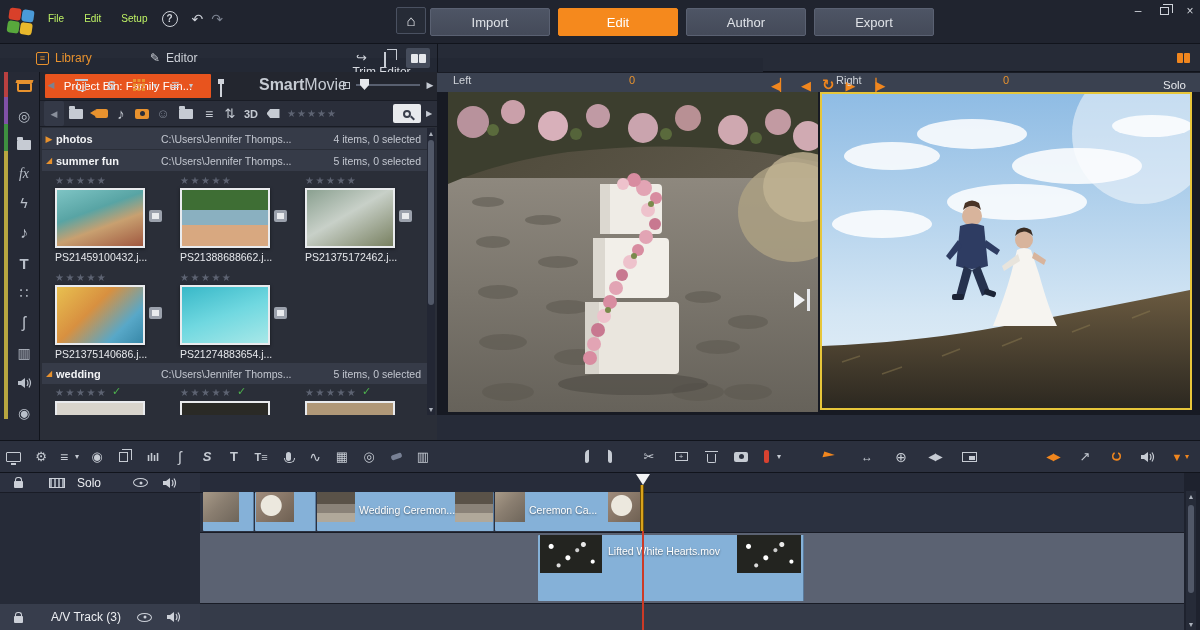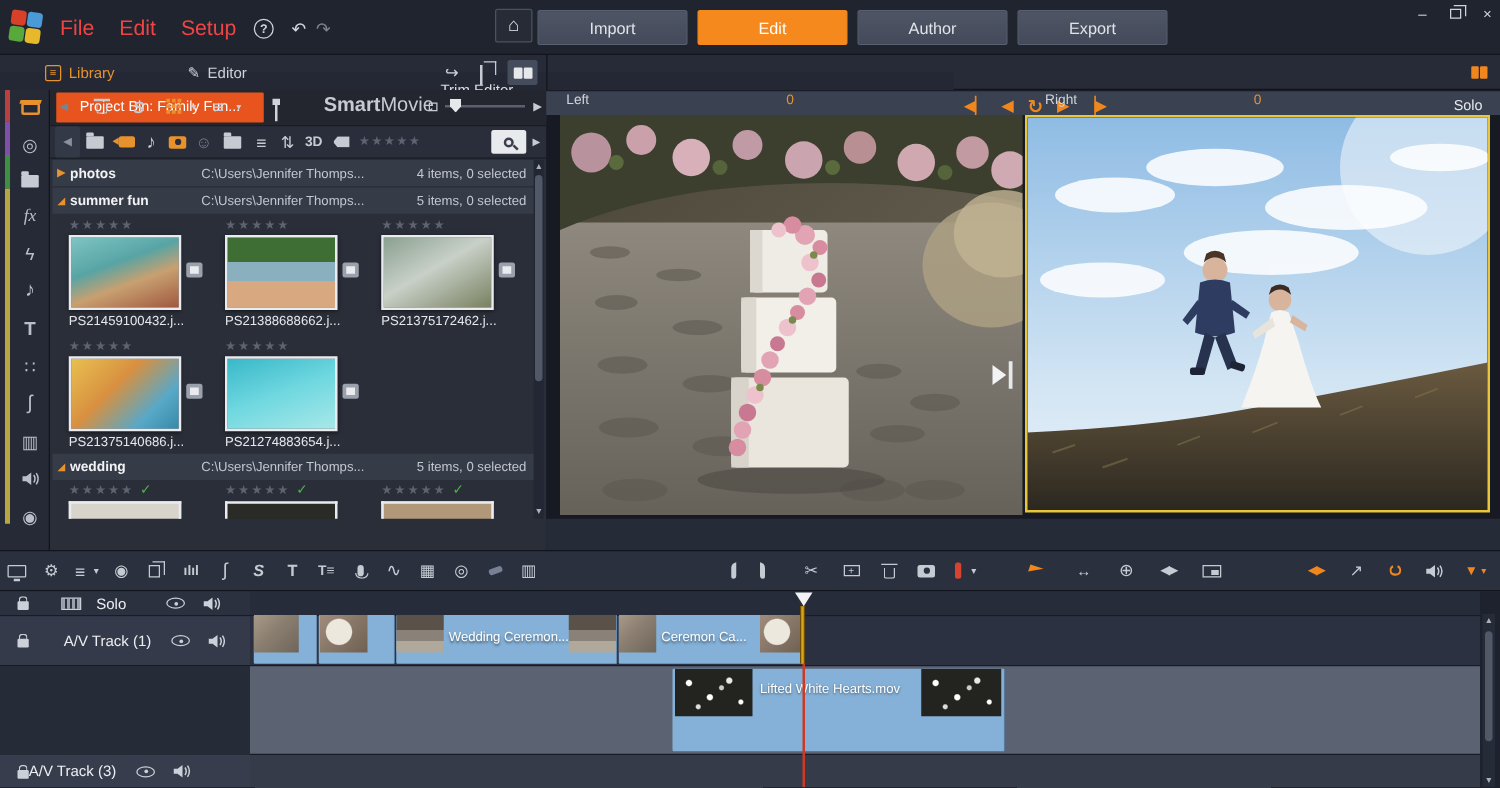--- a/index.html
+++ b/index.html
@@ -4,21 +4,21 @@
 <style>
   *{margin:0;padding:0;box-sizing:border-box}
   html,body{width:1200px;height:630px;overflow:hidden}
   body{font-family:"Liberation Sans","DejaVu Sans",sans-serif;background:#1b1e28;color:#dfe2e8;font-size:12px;position:relative}
   .r{position:absolute}
   .row{display:flex;align-items:center}
   
   #topbar{left:0;top:0;width:1200px;height:44px;background:#20242f;border-bottom:1px solid #11141c}
   #logo{left:8px;top:9px;width:26px;height:26px;display:grid;grid-template-columns:12px 12px;grid-template-rows:12px 12px;gap:1px;transform:rotate(8deg)}
   #logo i{border-radius:3px}
-  .menu{color:#ef4444;font-size:17px;padding:4px 6px;cursor:default}
+  .menu{color:#bef264;font-size:10px;padding:4px 6px;cursor:default}
   #menus{left:42px;top:9px;gap:8px}
   .mico{color:#cfd3da;font-size:14px}
   #helpico{width:16px;height:16px;border:1.5px solid #cfd3da;border-radius:50%;font-size:10px;display:flex;align-items:center;justify-content:center;color:#cfd3da;font-weight:bold}
   #homebtn{left:396px;top:7px;width:30px;height:27px;background:#262b36;border:1px solid #4a5161;border-radius:2px;display:flex;align-items:center;justify-content:center;color:#e6e8ec;font-size:15px}
   .modebtn{top:8px;width:120px;height:28px;background:linear-gradient(#4e5565,#444a59);border:1px solid #5a6172;border-radius:2px;color:#e0e3e8;font-size:13px;display:flex;align-items:center;justify-content:center}
   .modebtn.active{background:#f5891d;border-color:#f5891d;color:#fff}
   .winc{top:3px;width:20px;height:16px;color:#cfd3da;font-size:12px;display:flex;align-items:center;justify-content:center}
   .rest{width:9px;height:8px;border:1.2px solid #cfd3da;position:relative;background:#20242f}
   .rest::before{content:"";position:absolute;top:-4px;left:2px;width:9px;height:8px;border:1.2px solid #cfd3da;border-left:none;border-bottom:none}
   
@@ -588,38 +588,29 @@
   <div class="thdr" style="top:0;height:20px;background:#2c3140">
     <span style="margin-left:14px" class="lck"></span>
     <span class="film" style="margin-left:26px"></span>
     <span class="tname" style="margin-left:12px">Solo</span>
     <span class="eye" style="margin-left:32px"></span>
     <svg width="15" height="12" viewBox="0 0 15 12" style="margin-left:14px">
         <path d="M1 4h3l4-3v10l-4-3H1z" fill="#ccd0d8"></path>
         <path d="M10 3q2 3 0 6M12 1.5q3 4.5 0 9" stroke="#ccd0d8" fill="none" stroke-width="1.2"></path>
       </svg>
   </div>
-  <div class="thdr" style="top:20px;height:40px;background:#343a49">
+  <div class="thdr" style="top:131px;height:26px;background:#373d4c;border-bottom:none">
     <span style="margin-left:14px" class="lck"></span>
-    <span class="tname" style="margin-left:28px">A/V Track (1)</span>
+    <span class="tname" style="margin-left:28px">A/V Track (3)</span>
     <span class="eye" style="margin-left:16px"></span>
     <svg width="15" height="12" viewBox="0 0 15 12" style="margin-left:14px">
         <path d="M1 4h3l4-3v10l-4-3H1z" fill="#ccd0d8"></path>
         <path d="M10 3q2 3 0 6M12 1.5q3 4.5 0 9" stroke="#ccd0d8" fill="none" stroke-width="1.2"></path>
       </svg>
   </div>
-  <div class="thdr" style="top:131px;height:26px;background:#373d4c;border-bottom:none">
-    <span style="margin-left:14px" class="lck"></span>
-    <span class="tname" style="">A/V Track (3)</span>
-    <span class="eye" style="margin-left:16px"></span>
-    <svg width="15" height="12" viewBox="0 0 15 12" style="margin-left:14px">
-        <path d="M1 4h3l4-3v10l-4-3H1z" fill="#ccd0d8"></path>
-        <path d="M10 3q2 3 0 6M12 1.5q3 4.5 0 9" stroke="#ccd0d8" fill="none" stroke-width="1.2"></path>
-      </svg>
-  </div>
 
   <div class="clip" style="left:203px;top:19px;width:51px;height:39px">
     <span class="cthumb cake1" style="left:0;width:36px;height:30px"></span>
   </div>
   <div class="clip" style="left:255px;top:19px;width:61px;height:39px">
     <span class="cthumb cakeA" style="left:1px;width:38px;height:30px"></span>
   </div>
   <div class="clip" style="left:317px;top:19px;width:177px;height:39px">
     <span class="cthumb crowd" style="left:0;width:38px;height:30px"></span>
     <span class="cthumb crowd" style="right:0;width:38px;height:30px"></span>

